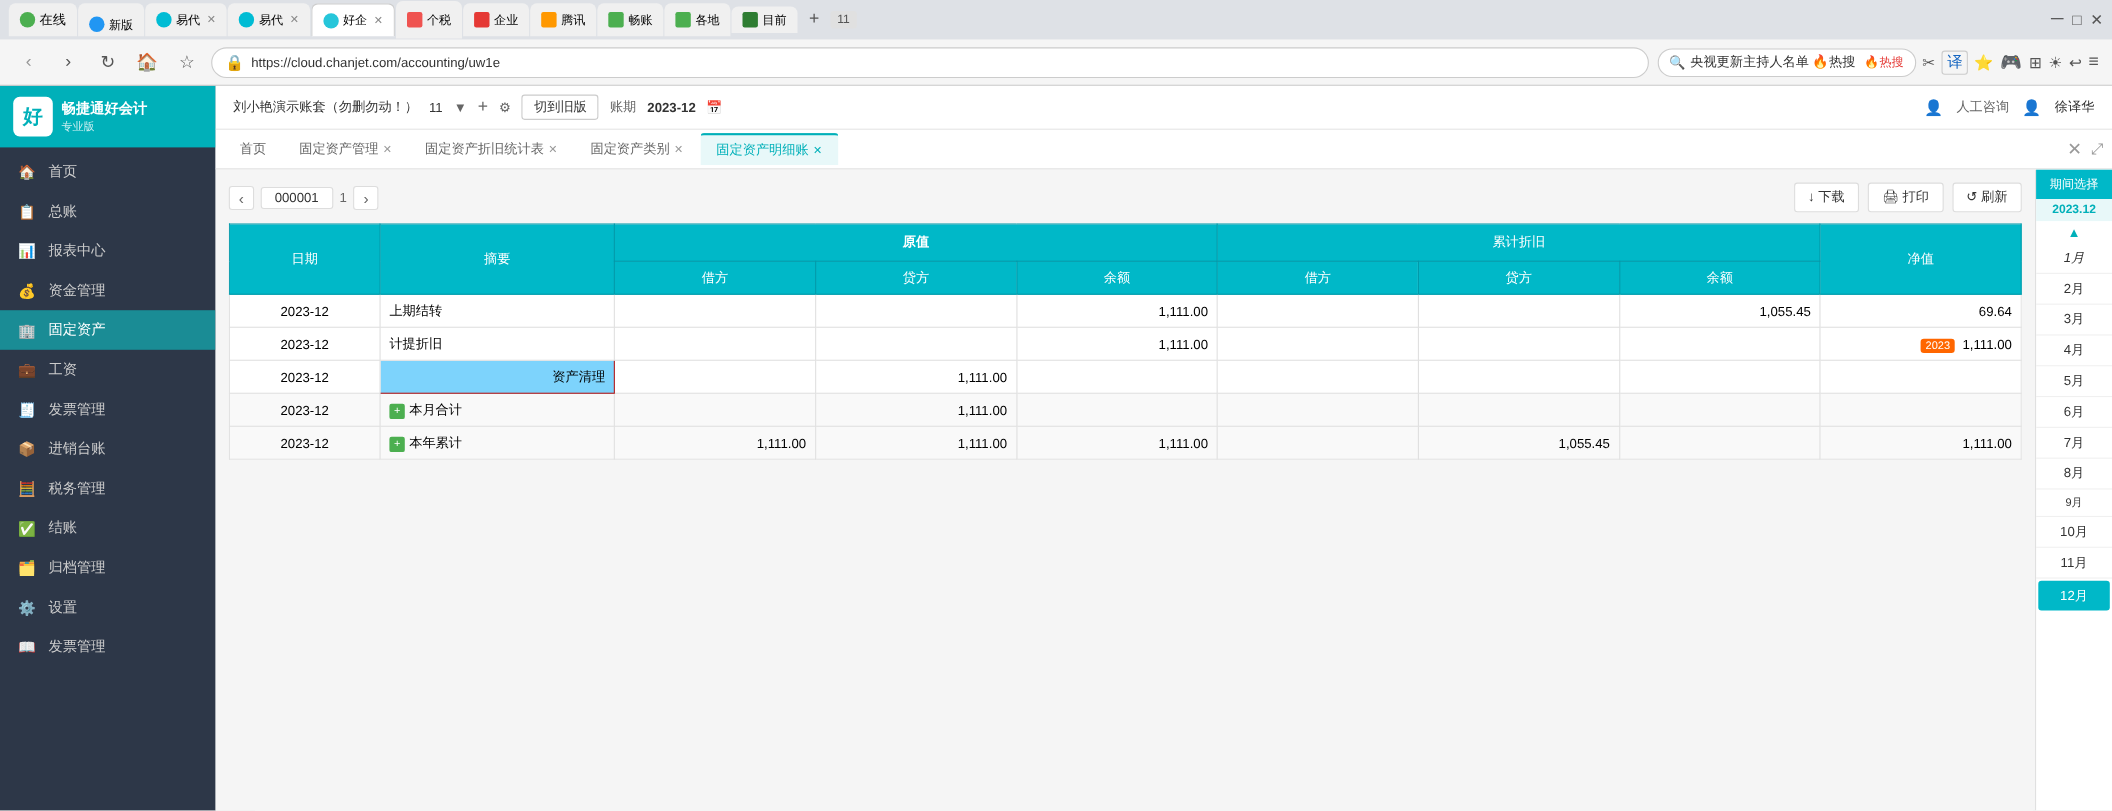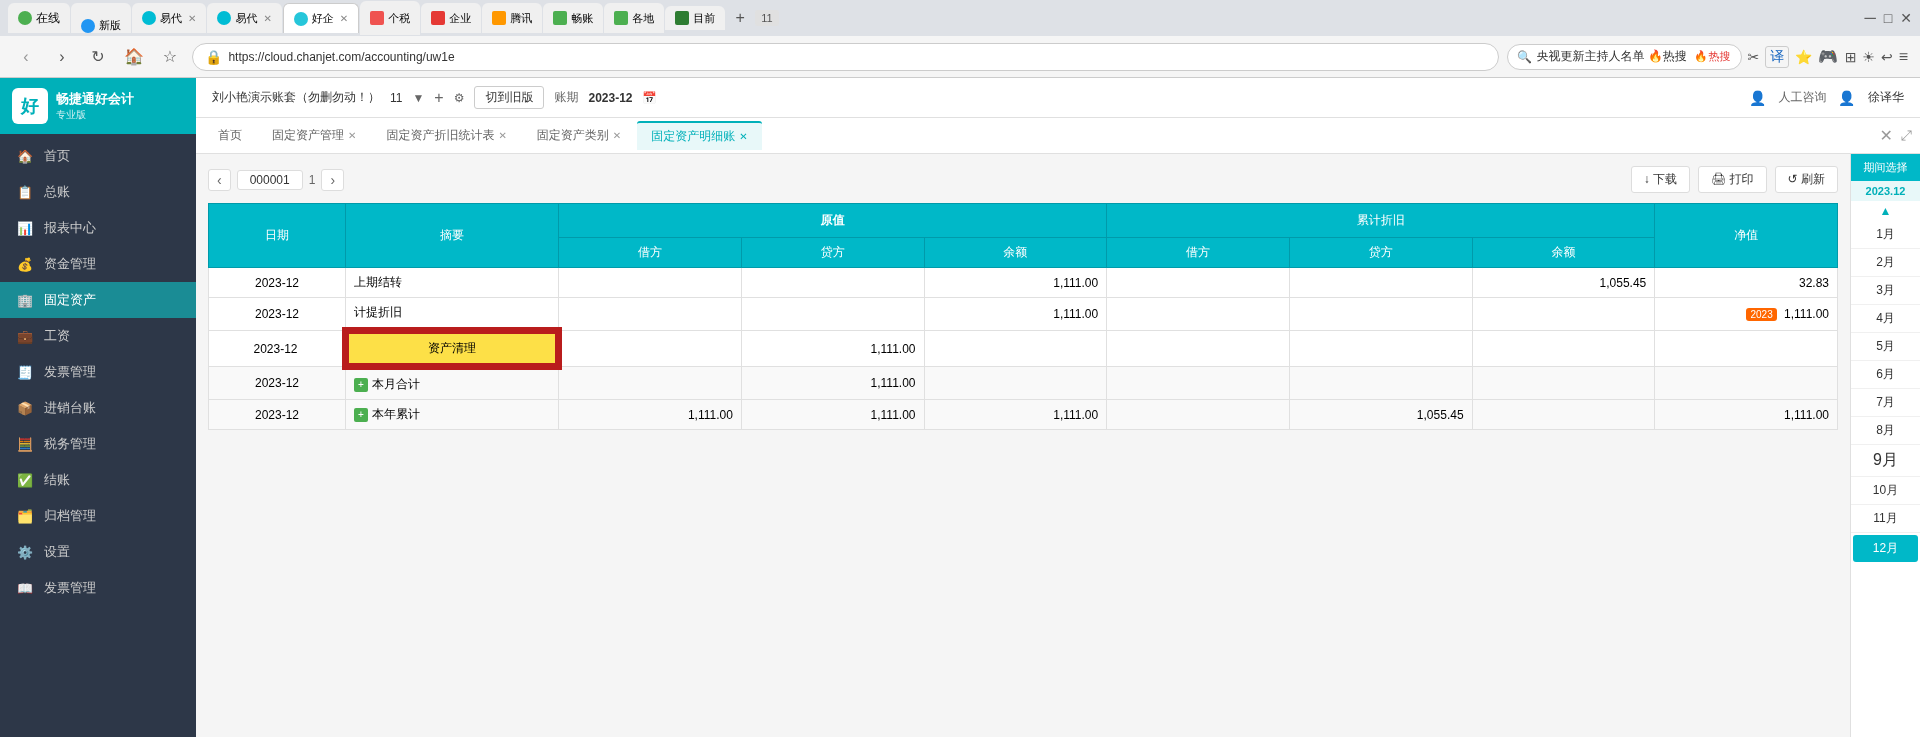--- a/index.html
+++ b/index.html
@@ -8,21 +8,21 @@
 </head>
 <body>
 
 <div>
 
   <div style="display:flex;align-items:center;height:36px;background:#dee1e6;padding:0 8px;gap:1px;">
     <div style="display:flex;align-items:center;height:30px;padding:0 10px;background:#f0f0f0;border-radius:6px 6px 0 0;font-size:12px;gap:4px;cursor:pointer;">
       <span style="width:14px;height:14px;background:#4caf50;border-radius:50%;display:inline-block;"></span>
       <span>在线</span>
     </div>
-    <div style="display:flex;align-items:flex-end;height:30px;padding:0 10px;background:#f0f0f0;border-radius:6px 6px 0 0;font-size:11px;gap:4px;cursor:pointer;">
+    <div style="display:flex;align-items:flex-start;height:30px;padding:12px 10px;background:#f0f0f0;border-radius:6px 6px 0 0;font-size:11px;gap:4px;cursor:pointer;">
       <span style="width:14px;height:14px;background:#2196f3;border-radius:50%;display:inline-block;"></span>
       <span>新版</span>
     </div>
     <div style="display:flex;align-items:center;height:30px;padding:0 10px;background:#f0f0f0;border-radius:6px 6px 0 0;font-size:11px;gap:4px;cursor:pointer;">
       <span style="width:14px;height:14px;background:#00bcd4;border-radius:50%;display:inline-block;"></span>
       <span>易代</span>
       <span style="color:#888;font-size:10px;margin-left:2px;">✕</span>
     </div>
     <div style="display:flex;align-items:center;height:30px;padding:0 10px;background:#f0f0f0;border-radius:6px 6px 0 0;font-size:11px;gap:4px;cursor:pointer;">
       <span style="width:14px;height:14px;background:#00bcd4;border-radius:50%;display:inline-block;"></span>
@@ -249,41 +249,41 @@
 
               <tr>
                 <td style="padding:6px 8px;border:1px solid #e0e0e0;text-align:center;background:#fff;">2023-12</td>
                 <td style="padding:6px 8px;border:1px solid #e0e0e0;text-align:left;background:#fff;">上期结转</td>
                 <td style="padding:6px 8px;border:1px solid #e0e0e0;text-align:right;background:#fff;"></td>
                 <td style="padding:6px 8px;border:1px solid #e0e0e0;text-align:right;background:#fff;"></td>
                 <td style="padding:6px 8px;border:1px solid #e0e0e0;text-align:right;background:#fff;">1,111.00</td>
                 <td style="padding:6px 8px;border:1px solid #e0e0e0;text-align:right;background:#fff;"></td>
                 <td style="padding:6px 8px;border:1px solid #e0e0e0;text-align:right;background:#fff;"></td>
                 <td style="padding:6px 8px;border:1px solid #e0e0e0;text-align:right;background:#fff;">1,055.45</td>
-                <td style="padding:6px 8px;border:1px solid #e0e0e0;text-align:right;background:#fff;">32.83</td>
+                <td style="padding:6px 8px;border:1px solid #e0e0e0;text-align:right;background:#fff;">69.64</td>
               </tr>
 
               <tr>
                 <td style="padding:6px 8px;border:1px solid #e0e0e0;text-align:center;background:#fff;">2023-12</td>
                 <td style="padding:6px 8px;border:1px solid #e0e0e0;text-align:left;background:#fff;">计提折旧</td>
                 <td style="padding:6px 8px;border:1px solid #e0e0e0;text-align:right;background:#fff;"></td>
                 <td style="padding:6px 8px;border:1px solid #e0e0e0;text-align:right;background:#fff;"></td>
                 <td style="padding:6px 8px;border:1px solid #e0e0e0;text-align:right;background:#fff;">1,111.00</td>
                 <td style="padding:6px 8px;border:1px solid #e0e0e0;text-align:right;background:#fff;"></td>
                 <td style="padding:6px 8px;border:1px solid #e0e0e0;text-align:right;background:#fff;"></td>
                 <td style="padding:6px 8px;border:1px solid #e0e0e0;text-align:right;background:#fff;"></td>
                 <td style="padding:6px 8px;border:1px solid #e0e0e0;text-align:right;background:#fff;">
                   <span style="background:#ff6600;color:#fff;border-radius:3px;padding:1px 4px;font-size:10px;margin-right:4px;">2023</span>
                   1,111.00
                 </td>
               </tr>
 
               <tr>
                 <td style="padding:6px 8px;border:1px solid #e0e0e0;text-align:center;background:#fff;">2023-12</td>
-                <td style="padding:6px 8px;border:7px solid #b91c1c;text-align:center;background:#fde047;">资产清理</td>
+                <td style="padding:6px 8px;border:1px solid #b91c1c;text-align:right;background:#7dd3fc;">资产清理</td>
                 <td style="padding:6px 8px;border:1px solid #e0e0e0;text-align:right;background:#fff;"></td>
                 <td style="padding:6px 8px;border:1px solid #e0e0e0;text-align:right;background:#fff;">1,111.00</td>
                 <td style="padding:6px 8px;border:1px solid #e0e0e0;text-align:right;background:#fff;"></td>
                 <td style="padding:6px 8px;border:1px solid #e0e0e0;text-align:right;background:#fff;"></td>
                 <td style="padding:6px 8px;border:1px solid #e0e0e0;text-align:right;background:#fff;"></td>
                 <td style="padding:6px 8px;border:1px solid #e0e0e0;text-align:right;background:#fff;"></td>
                 <td style="padding:6px 8px;border:1px solid #e0e0e0;text-align:right;background:#fff;"></td>
               </tr>
 
               <tr>
@@ -315,28 +315,28 @@
               </tr>
             </tbody>
           </table>
         </div>
       </div>
 
       <div style="width:70px;background:#fff;border-left:1px solid #e0e0e0;display:flex;flex-direction:column;flex-shrink:0;">
         <div style="background:#00b8c8;color:#fff;text-align:center;padding:6px 4px;font-size:11px;">期间选择</div>
         <div style="background:#e8f8f9;color:#00b0b9;text-align:center;padding:4px;font-size:11px;font-weight:bold;">2023.12</div>
         <div style="text-align:center;padding:3px;cursor:pointer;color:#00b0b9;font-size:12px;">▲</div>
-        <div style="text-align:center;padding:5px 4px;font-size:12px;cursor:pointer;color:#333;border-bottom:1px solid #f0f0f0;">1月</div>
+        <div style="text-align:center;padding:5px 4px;font-size:12px;cursor:pointer;color:#333;border-bottom:1px solid #f0f0f0;font-style:italic;">1月</div>
         <div style="text-align:center;padding:5px 4px;font-size:12px;cursor:pointer;color:#333;border-bottom:1px solid #f0f0f0;">2月</div>
         <div style="text-align:center;padding:5px 4px;font-size:12px;cursor:pointer;color:#333;border-bottom:1px solid #f0f0f0;">3月</div>
         <div style="text-align:center;padding:5px 4px;font-size:12px;cursor:pointer;color:#333;border-bottom:1px solid #f0f0f0;">4月</div>
         <div style="text-align:center;padding:5px 4px;font-size:12px;cursor:pointer;color:#333;border-bottom:1px solid #f0f0f0;">5月</div>
         <div style="text-align:center;padding:5px 4px;font-size:12px;cursor:pointer;color:#333;border-bottom:1px solid #f0f0f0;">6月</div>
         <div style="text-align:center;padding:5px 4px;font-size:12px;cursor:pointer;color:#333;border-bottom:1px solid #f0f0f0;">7月</div>
         <div style="text-align:center;padding:5px 4px;font-size:12px;cursor:pointer;color:#333;border-bottom:1px solid #f0f0f0;">8月</div>
-        <div style="text-align:center;padding:5px 4px;font-size:16px;cursor:pointer;color:#333;border-bottom:1px solid #f0f0f0;">9月</div>
+        <div style="text-align:center;padding:5px 4px;font-size:10px;cursor:pointer;color:#333;border-bottom:1px solid #f0f0f0;">9月</div>
         <div style="text-align:center;padding:5px 4px;font-size:12px;cursor:pointer;color:#333;border-bottom:1px solid #f0f0f0;">10月</div>
         <div style="text-align:center;padding:5px 4px;font-size:12px;cursor:pointer;color:#333;border-bottom:1px solid #f0f0f0;">11月</div>
         <div style="text-align:center;padding:5px 4px;font-size:12px;cursor:pointer;color:#fff;background:#00b8c8;border-radius:3px;margin:2px;">12月</div>
       </div>
     </div>
   </div>
 </div>
 
 </body></html>

